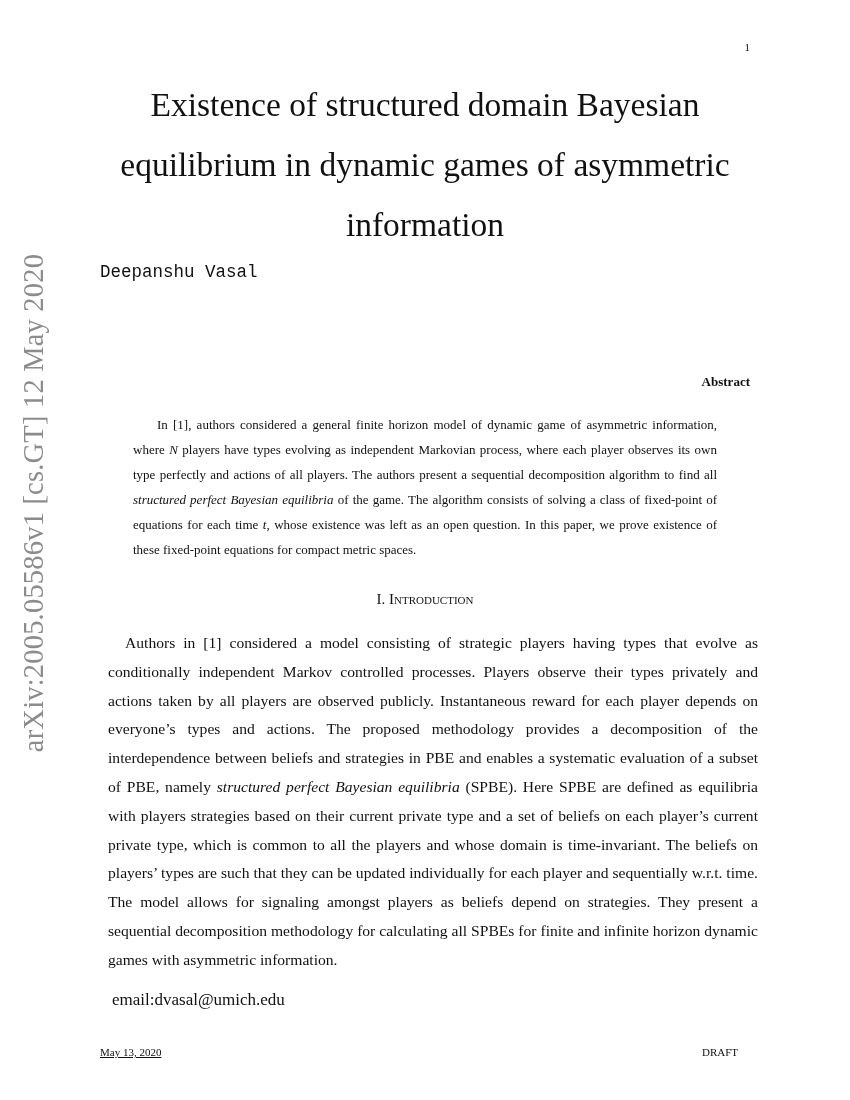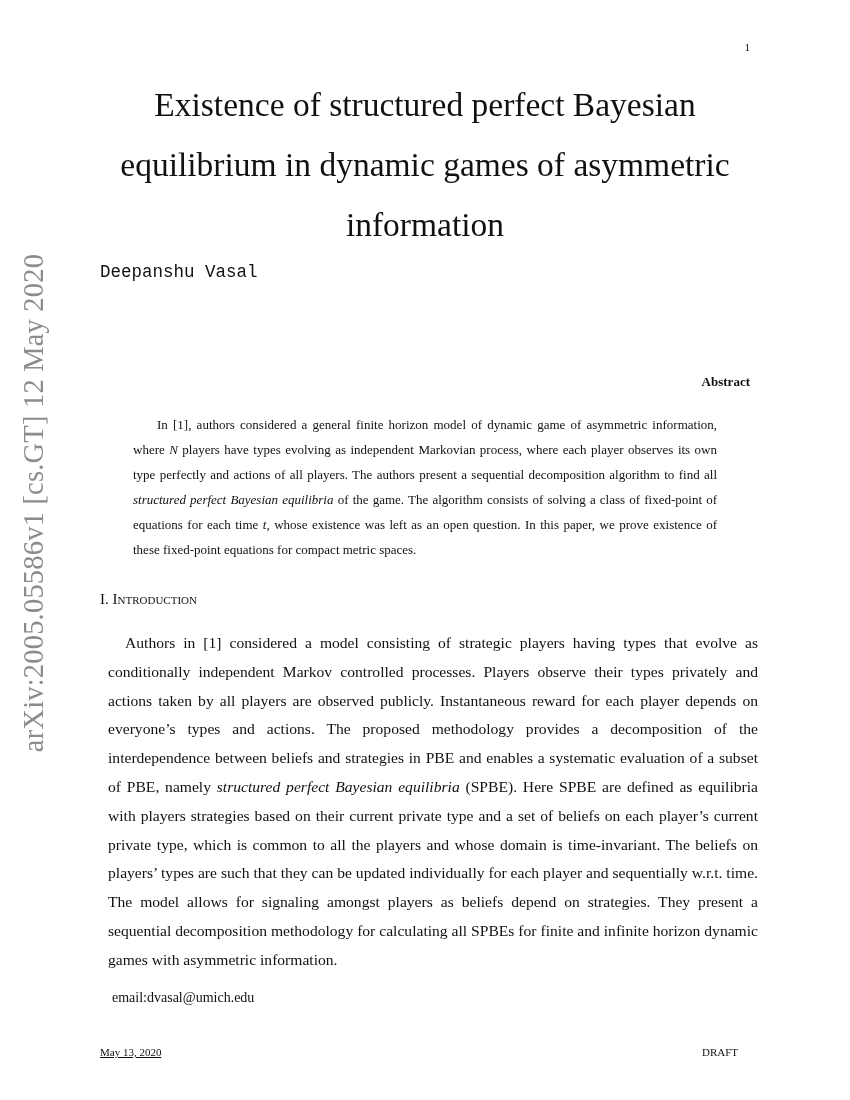--- a/index.html
+++ b/index.html
@@ -16,39 +16,39 @@
     .title {
       position: absolute; top: 75px; left: 100px; width: 650px; text-align: center;
       font-size: 33.5px; line-height: 60px; font-weight: normal; margin: 0;
     }
     .author { position: absolute; top: 262px; left: 100px; width: 650px; font-size: 17.5px; font-family: Liberation Mono, monospace; }
     .abstract-heading { position: absolute; top: 374px; left: 100px; width: 650px; text-align: right; font-size: 13px; font-weight: bold; }
     .abstract-body {
       position: absolute; top: 412px; left: 133px; width: 584px;
       font-size: 13px; line-height: 25.1px; text-align: justify; text-indent: 24px; margin: 0;
     }
-    .section-heading { position: absolute; top: 591px; left: 100px; width: 650px; text-align: left; font-size: 15px; }
+    .section-heading { position: absolute; top: 591px; left: 100px; width: 650px; text-align: center; font-size: 15px; }
     .section-heading .sc { font-variant: small-caps; }
     .intro-body {
       position: absolute; top: 621px; left: 100px; width: 650px;
       font-size: 15.6px; line-height: 28.8px; text-align: justify; text-indent: 17px; margin: 8px;
     }
-    .footnote { position: absolute; top: 990px; left: 112px; font-size: 14px; }
+    .footnote { position: absolute; top: 990px; left: 112px; font-size: 17px; }
     .footer-date { position: absolute; top: 1046px; left: 100px; font-size: 11px; text-decoration: underline; }
     .footer-draft { position: absolute; top: 1046px; right: 112px; font-size: 11px; }
     em { font-style: italic; }
   </style>
 </head>
 <body>
 
 <div class="page-number">1</div>
 
 <div class="arxiv-stamp">arXiv:2005.05586v1  [cs.GT]  12 May 2020</div>
 
-<h1 class="title">Existence of structured perfect Bayesian equilibrium in dynamic games of asymmetric information</h1>
+<h1 class="title">Existence of structured domain Bayesian equilibrium in dynamic games of asymmetric information</h1>
 
 <div class="author">Deepanshu Vasal</div>
 
 <div class="abstract-heading">Abstract</div>
 
 <p class="abstract-body"><span>In [1], authors considered a general finite horizon model of dynamic game of asymmetric information, where </span><em>N</em><span> players have types evolving as independent Markovian process, where each player observes its own type perfectly and actions of all players. The authors present a sequential decomposition algorithm to find all </span><em>structured perfect Bayesian equilibria</em><span> of the game. The algorithm consists of solving a class of fixed-point of equations for each time </span><em>t</em><span>, whose existence was left as an open question. In this paper, we prove existence of these fixed-point equations for compact metric spaces.</span></p>
 
 <div class="section-heading"><span>I.</span> <span class="sc">Introduction</span></div>
 
 <p class="intro-body"><span>Authors in [1] considered a model consisting of strategic players having types that evolve as conditionally independent Markov controlled processes. Players observe their types privately and actions taken by all players are observed publicly. Instantaneous reward for each player depends on everyone’s types and actions. The proposed methodology provides a decomposition of the interdependence between beliefs and strategies in PBE and enables a systematic evaluation of a subset of PBE, namely </span><em>structured perfect Bayesian equilibria</em><span> (SPBE). Here SPBE are defined as equilibria with players strategies based on their current private type and a set of beliefs on each player’s current private type, which is common to all the players and whose domain is time-invariant. The beliefs on players’ types are such that they can be updated individually for each player and sequentially w.r.t. time. The model allows for signaling amongst players as beliefs depend on strategies. They present a sequential decomposition methodology for calculating all SPBEs for finite and infinite horizon dynamic games with asymmetric information.</span></p>

